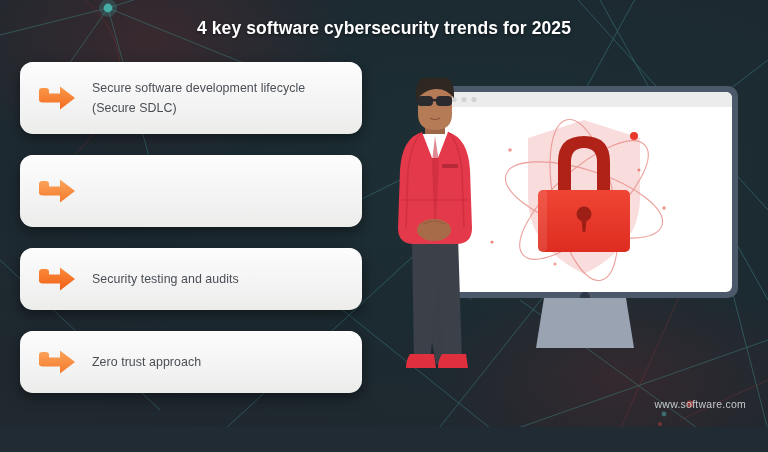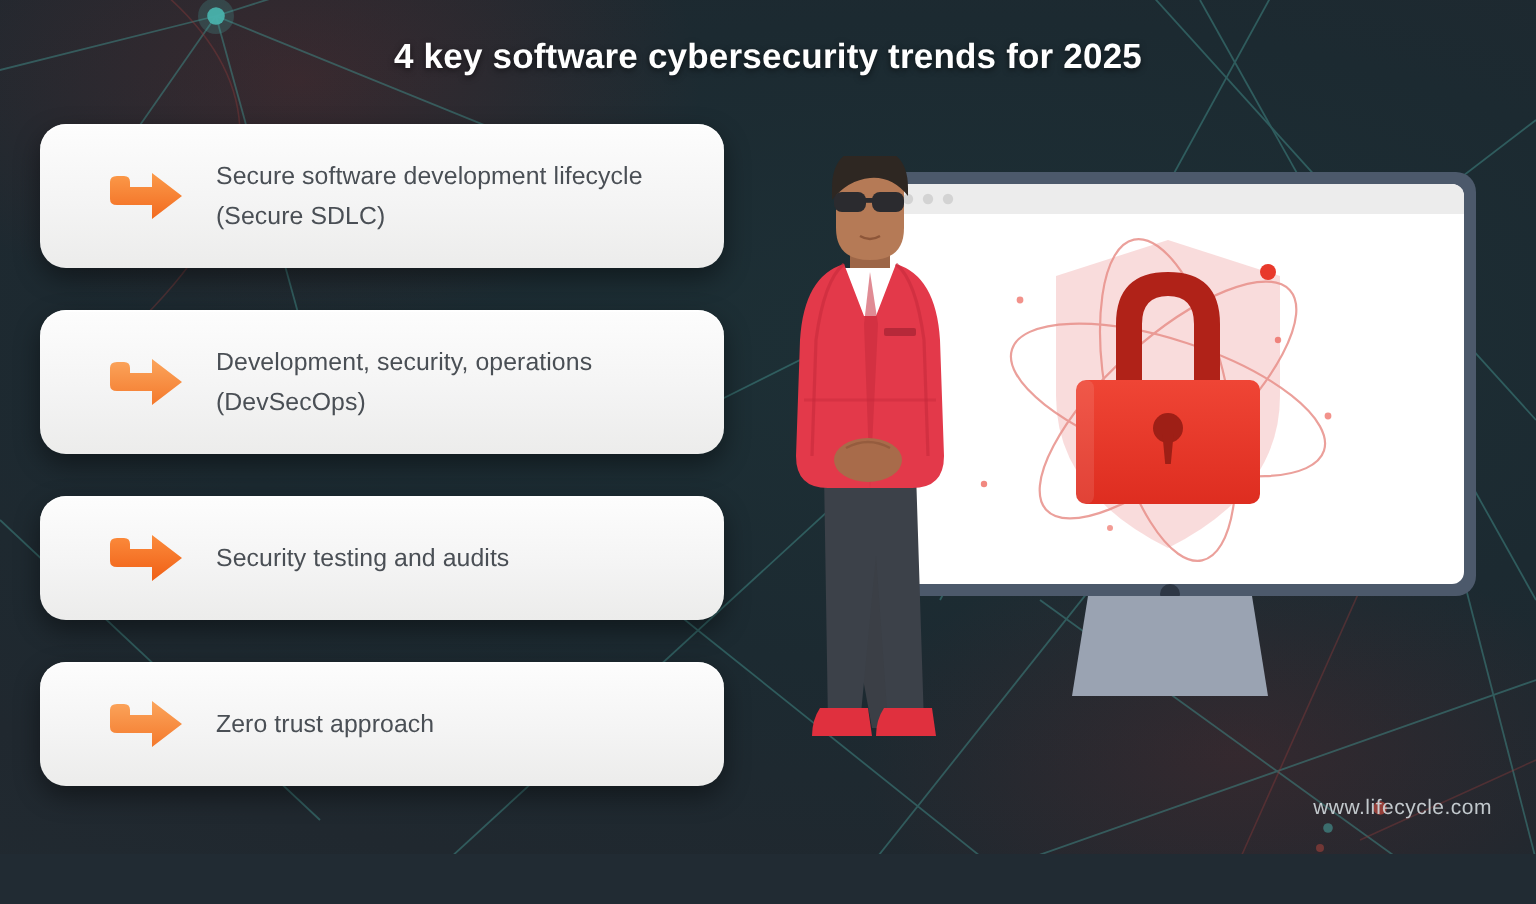--- a/index.html
+++ b/index.html
@@ -48,21 +48,21 @@
   
   .cards { position:absolute; left:20px; top:62px; width:342px; }
   .card {
     position:relative;
     width:342px;
     background:linear-gradient(180deg,#fdfdfd 0%, #f4f4f4 55%, #ececeb 100%);
     border-radius:13px;
     box-shadow:0 5px 13px rgba(0,0,0,.42), 0 1px 0 rgba(255,255,255,.7) inset;
     display:flex;
     align-items:center;
-    padding:0 14px 0 32px;
+    padding:0 14px 0 16px;
     margin-bottom:21px;
   }
   .card.h2 { height:72px; }
   .card.h1 { height:62px; }
   .arrow { flex:0 0 auto; width:42px; height:34px; margin-right:14px; }
   .card-text {
     color:#4a4f55;
     font-size:12.4px;
     line-height:1.62;
     letter-spacing:.05px;
@@ -153,22 +153,20 @@
     <div class="card h2">
       <svg class="arrow" viewBox="0 0 42 34">
         <defs>
           <linearGradient id="ag2" x1="0" y1="0" x2="0" y2="1">
             <stop offset="0%" stop-color="#fba55c"></stop>
               <stop offset="100%" stop-color="#f4792c"></stop>
           </linearGradient>
         </defs>
         <path d="M3 13 L3 10 Q3 7 6.5 7 L10 7 Q13 7 13 10 L13 12.5 L24 12.5 L24 5.5 L39 17 L24 28.5 L24 21.5 L6.5 21.5 Q3 21.5 3 18.5 Z" fill="url(#ag2)"></path>
       </svg>
-      <div class="card-text">Development, security, operations
-(DevSecOps)</div>
     </div>
 
     <div class="card h1">
       <svg class="arrow" viewBox="0 0 42 34">
         <defs>
           <linearGradient id="ag4" x1="0" y1="0" x2="0" y2="1">
             <stop offset="0%" stop-color="#fb8b3c"></stop>
               <stop offset="100%" stop-color="#f05f15"></stop>
           </linearGradient>
         </defs>
@@ -279,15 +277,15 @@
           <rect x="25" y="18" width="16" height="10" rx="4" fill="#2b2b2f"></rect>
           <rect x="44" y="18" width="16" height="10" rx="4" fill="#2b2b2f"></rect>
           <rect x="40" y="21" width="5" height="2.4" fill="#2b2b2f"></rect>
         </g>
 
         <path d="M38 40 Q43 43 48 40" stroke="#8d5639" stroke-width="1.2" fill="none"></path>
       </g>
     </svg>
   </div>
 
-  <div class="watermark">www.lifecycle.com</div>
+  <div class="watermark">www.software.com</div>
 
 </div>
 
 </body></html>

